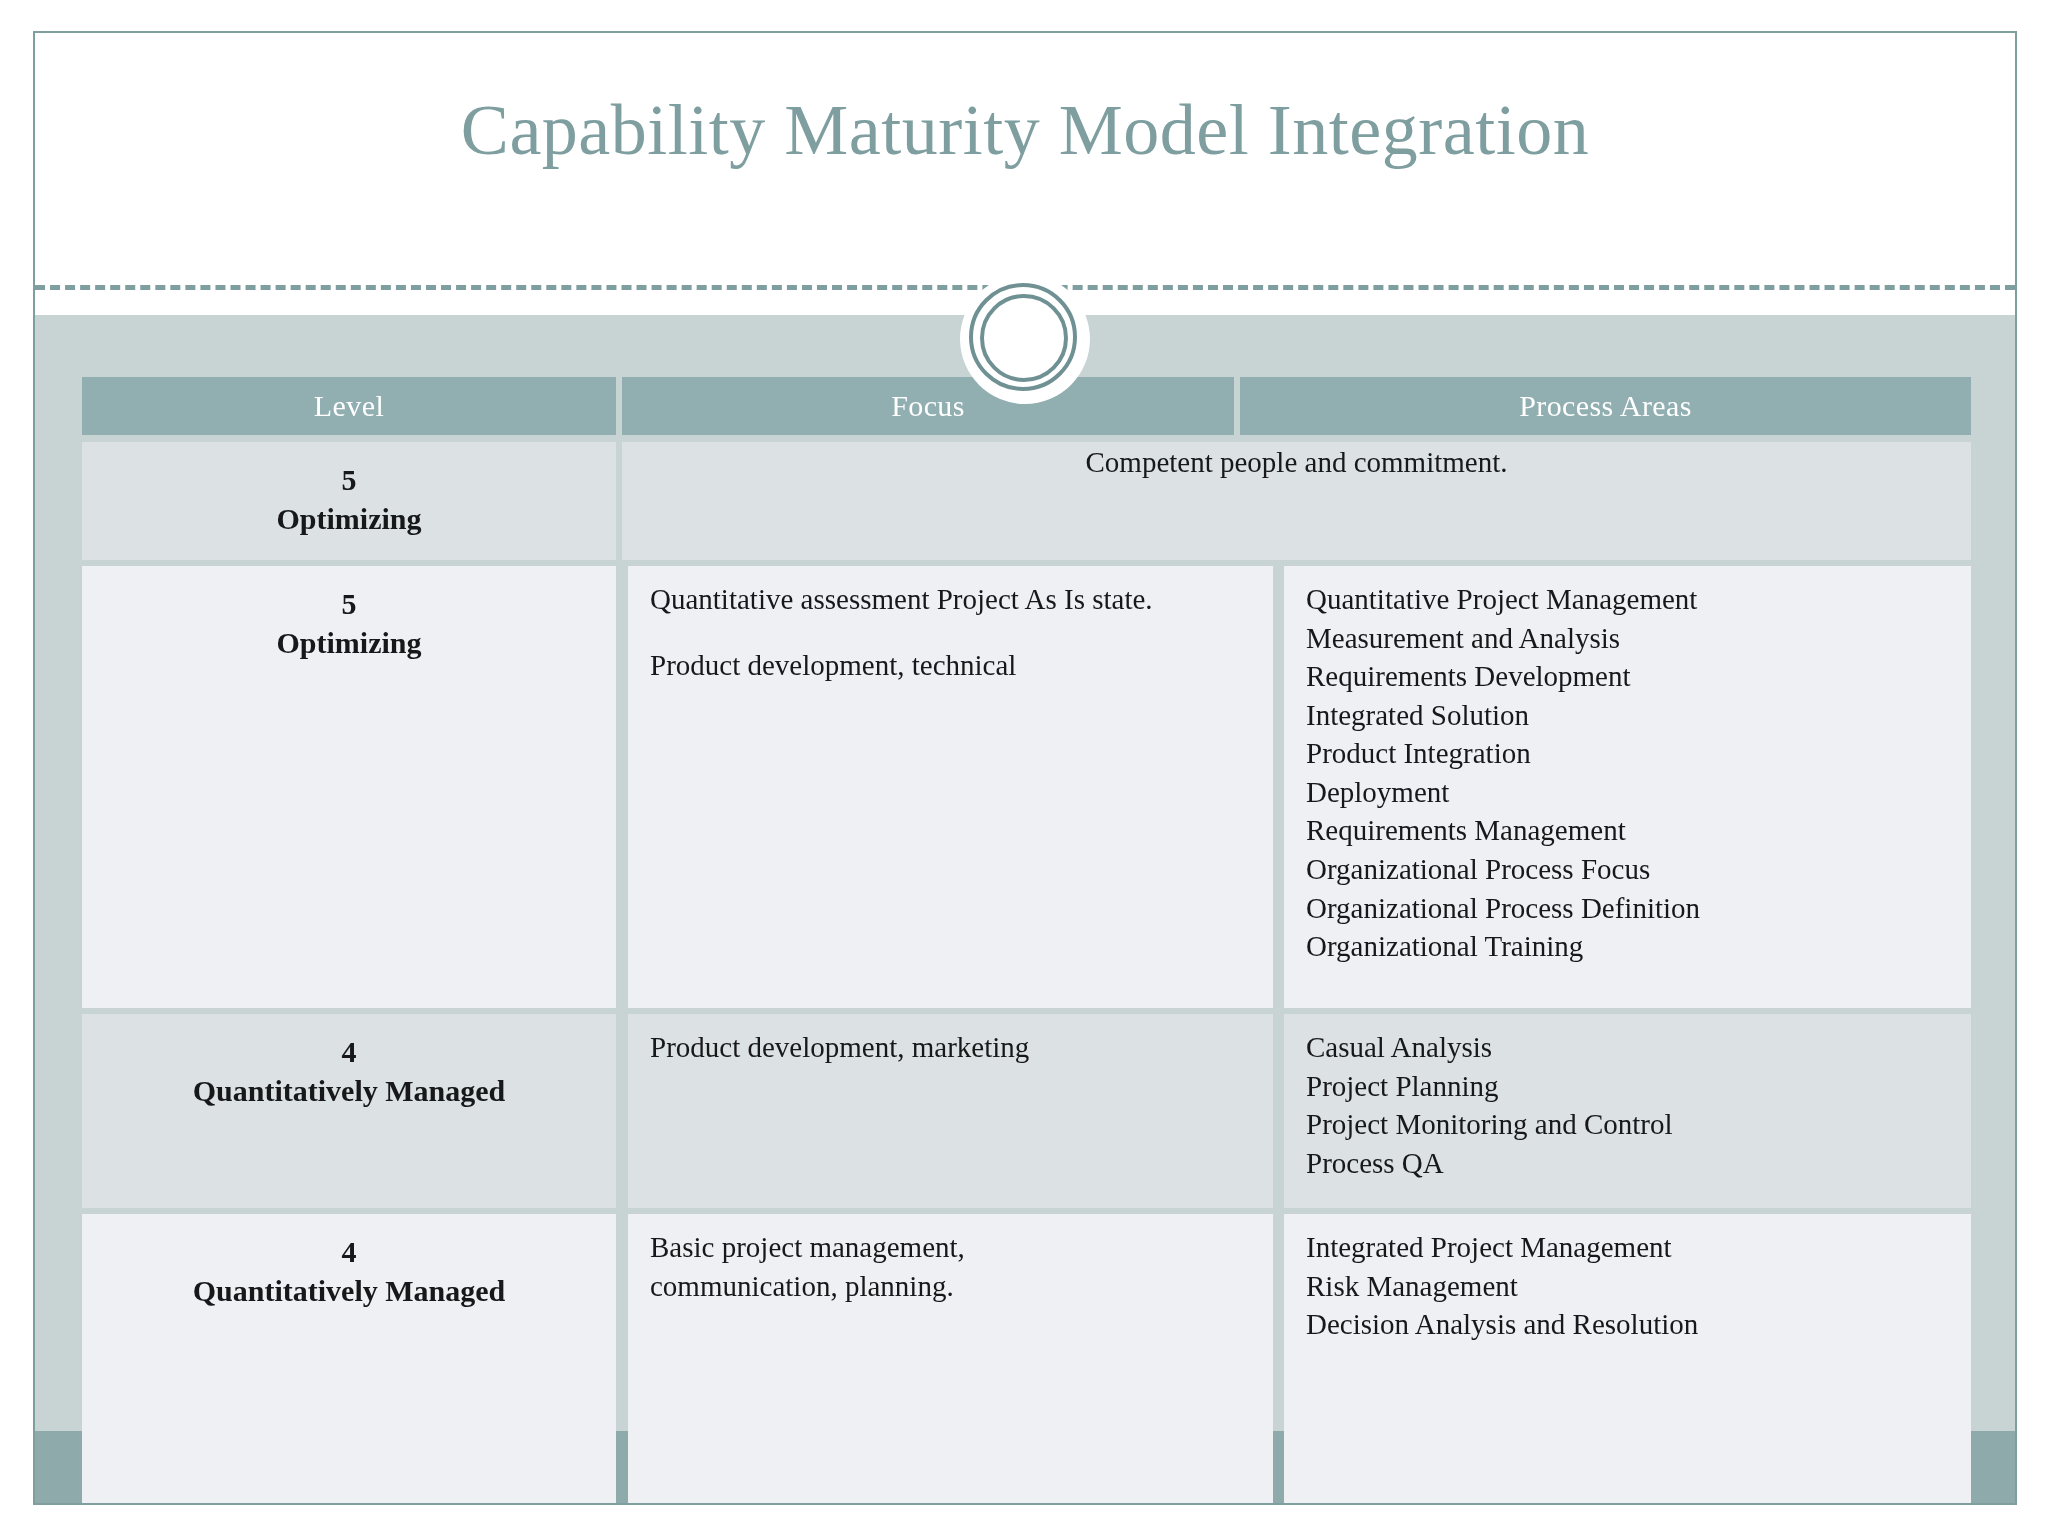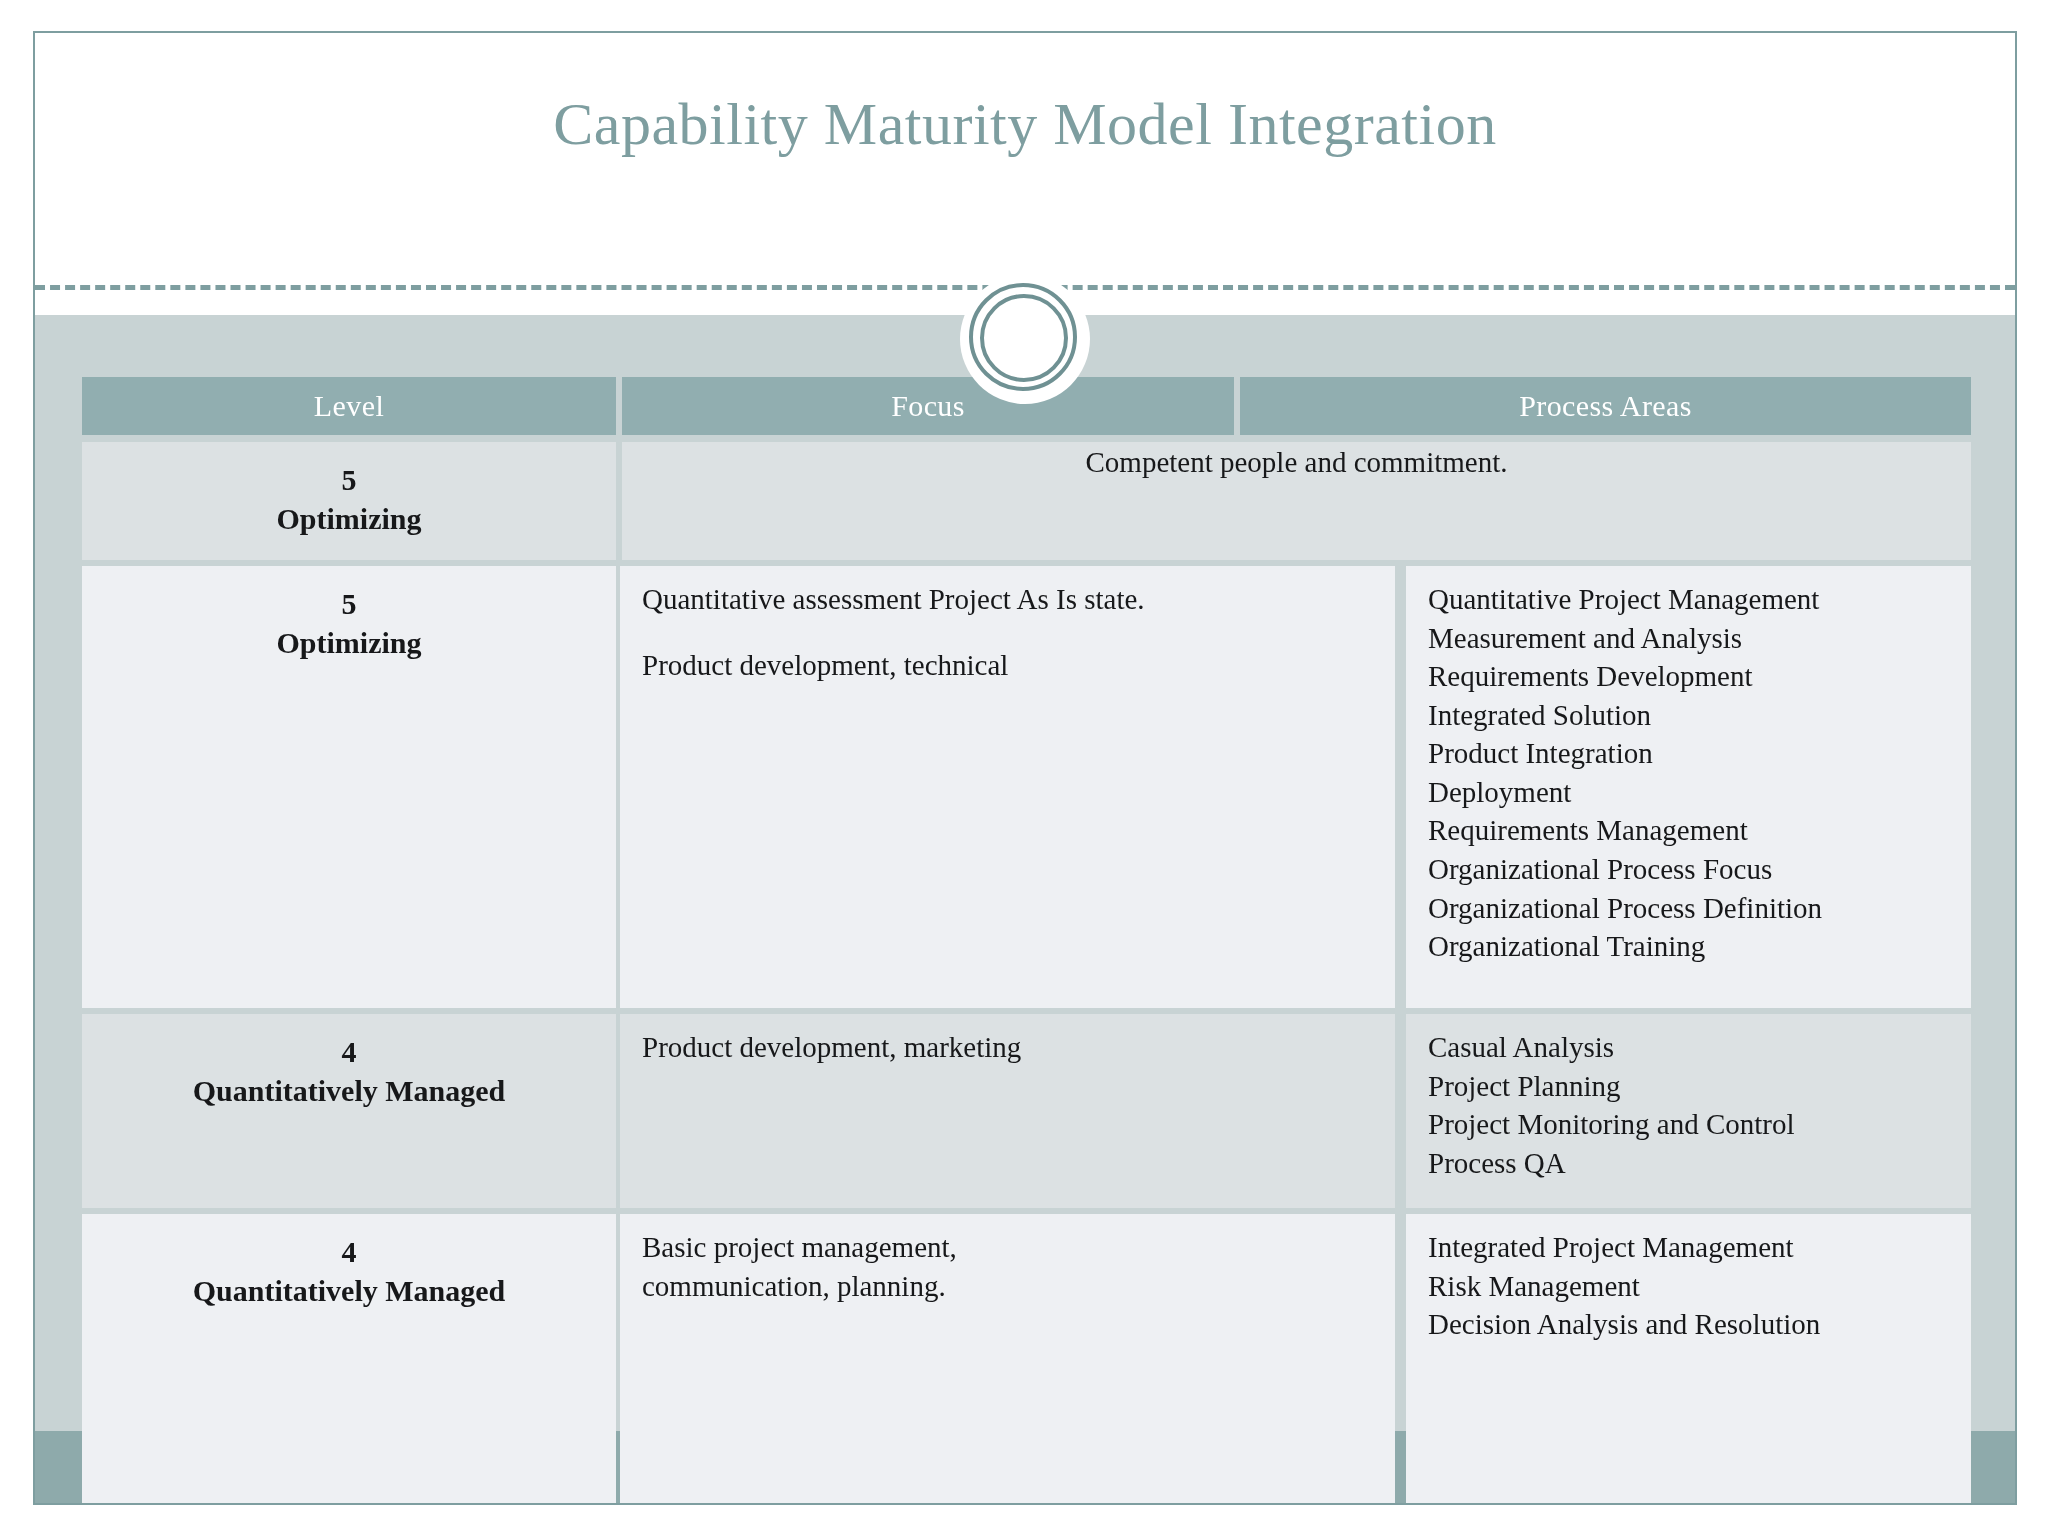--- a/index.html
+++ b/index.html
@@ -36,21 +36,21 @@
     width: 100%;
     height: 252px;
     background: #ffffff;
   }
   .slide-title {
     position: absolute;
     left: 0;
     right: 0;
     top: 60px;
     text-align: center;
-    font-size: 60px;
+    font-size: 72px;
     line-height: 1.05;
     font-weight: 400;
     color: #7e9ea0;
     font-family: "Liberation Serif", "DejaVu Serif", serif;
     letter-spacing: 0.5px;
     white-space: nowrap;
   }
 
   
   .dash-rule {
@@ -161,22 +161,22 @@
   }
   .td-level {
     width: 534px;
     text-align: center;
     font-weight: bold;
     font-size: 30px;
     line-height: 1.30;
     padding-top: 18px;
   }
   .td-focus {
-    width: 775px;
-    margin-left: 4px;
+    width: 645px;
+    margin-left: 12px;
     padding-left: 22px;
   }
   .td-areas {
     flex: 1;
     margin-left: 11px;
     padding-left: 22px;
   }
   .td-merged {
     flex: 1;
     margin-left: 6px;

